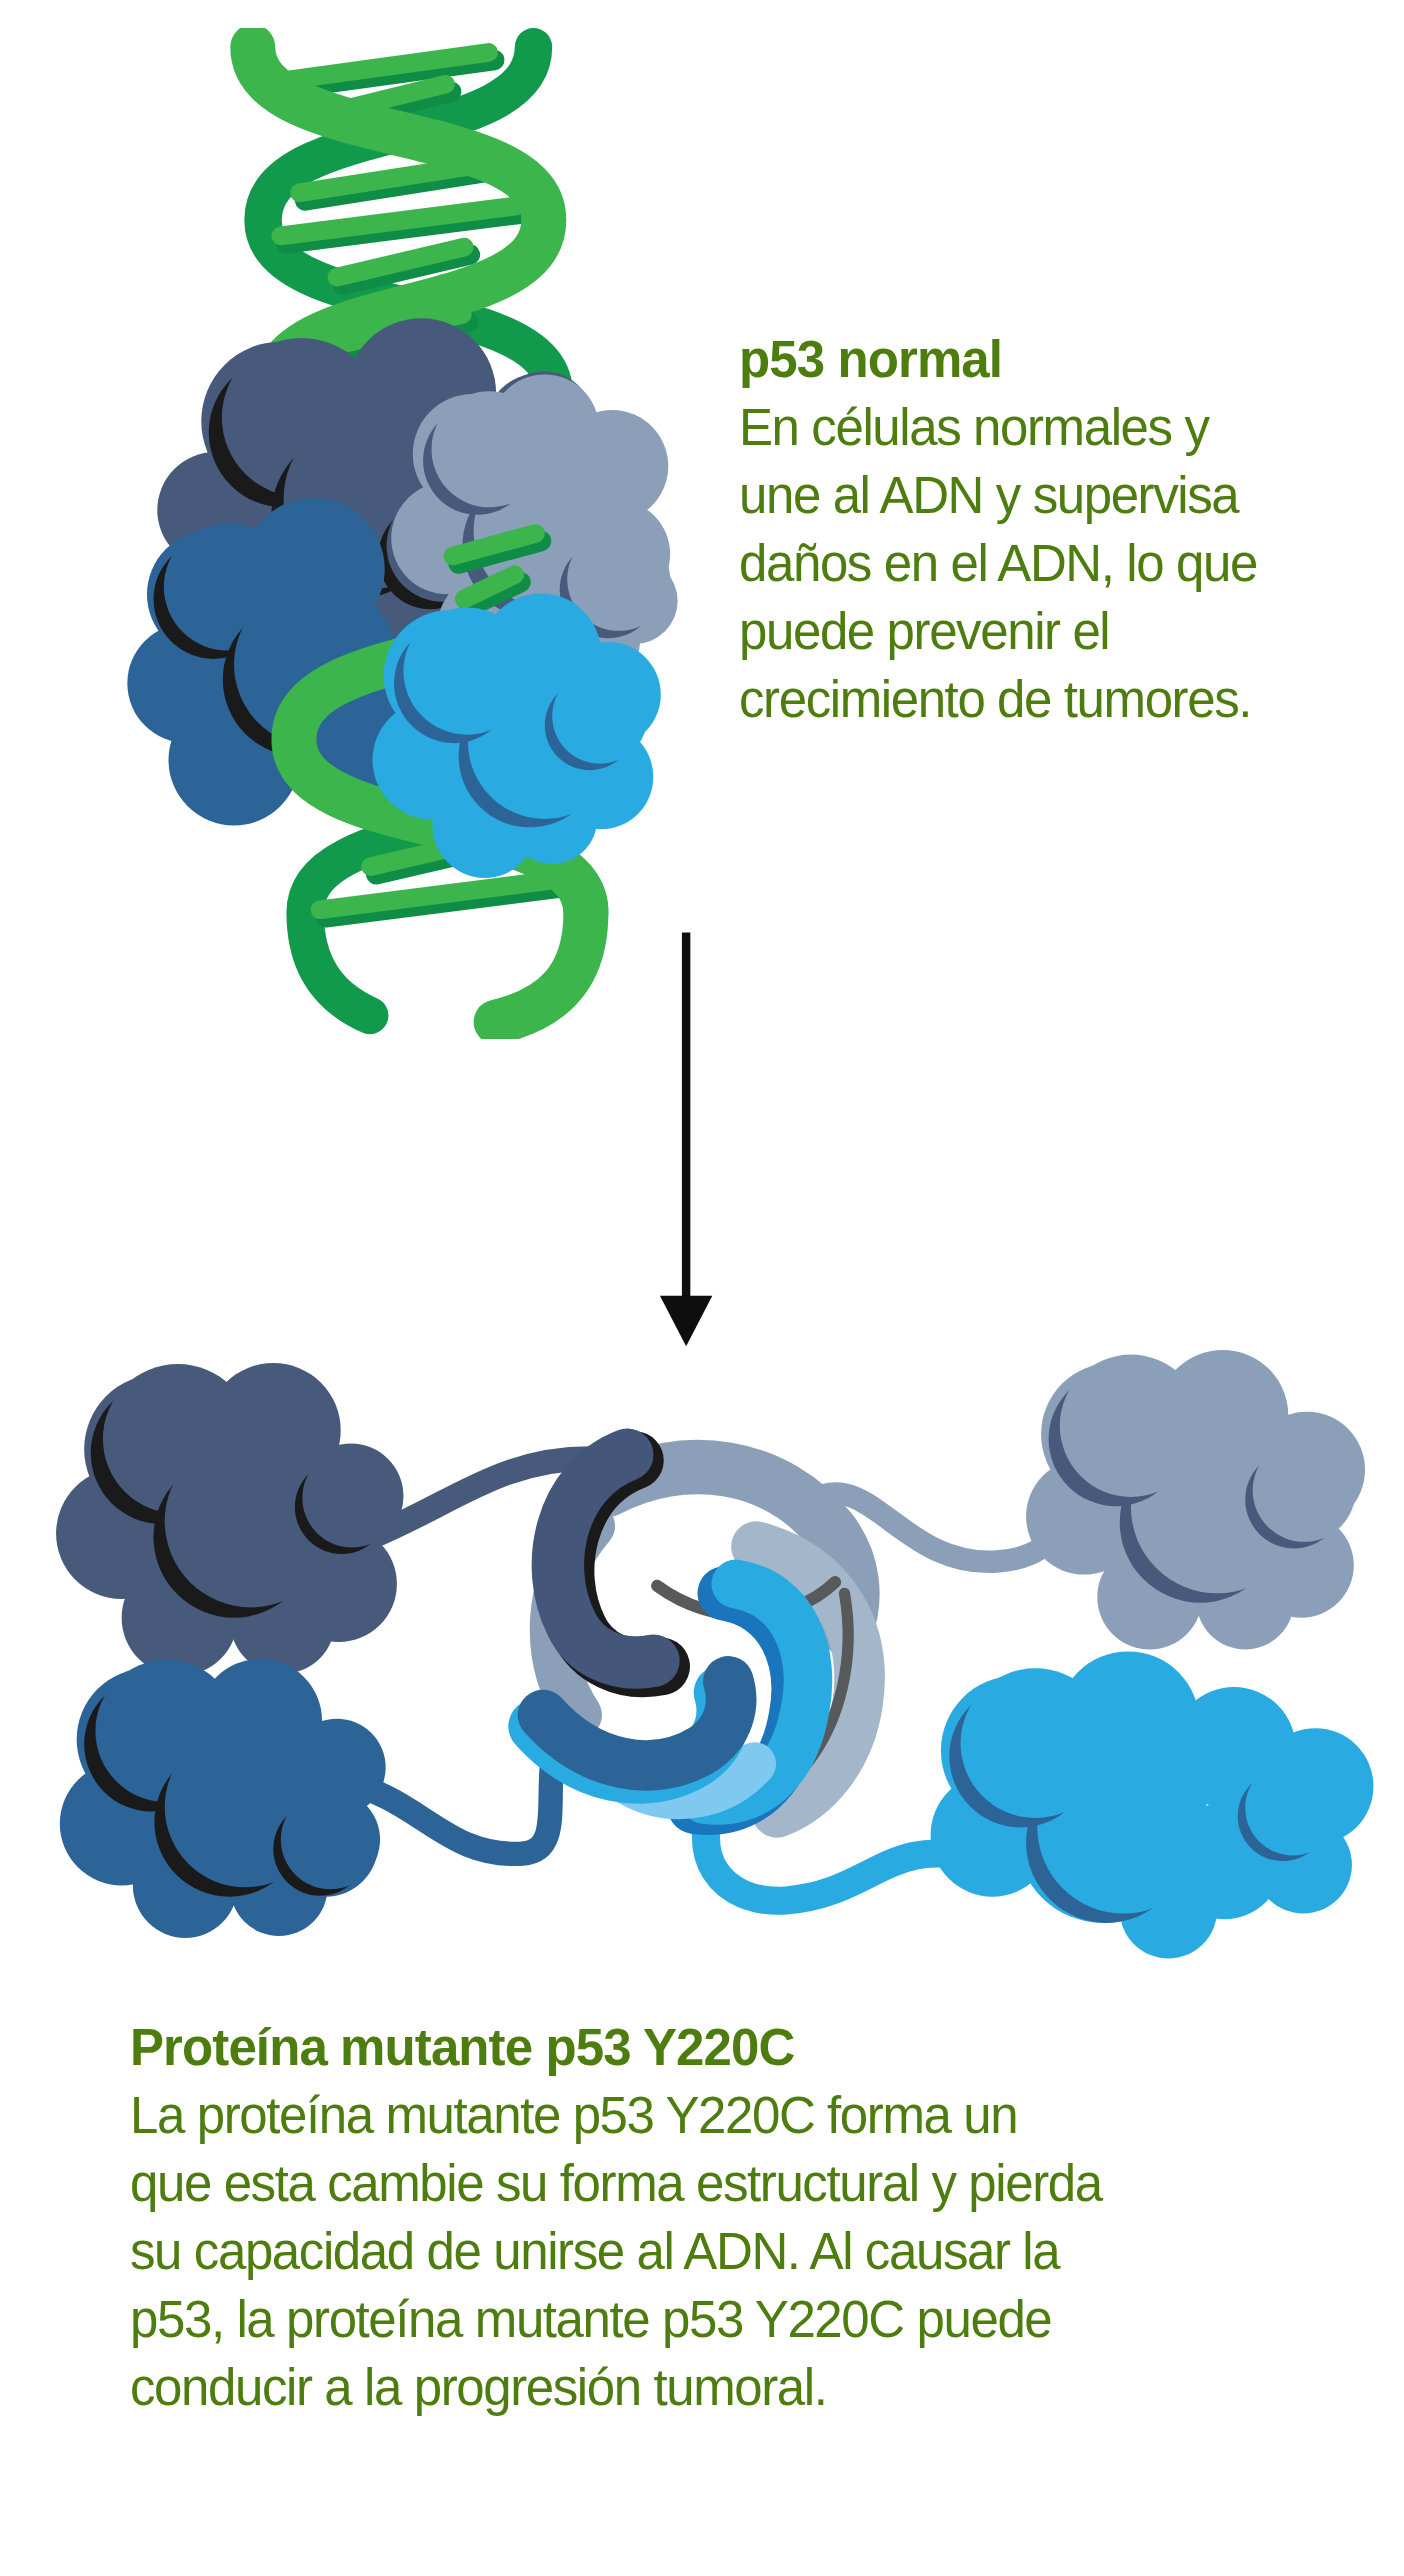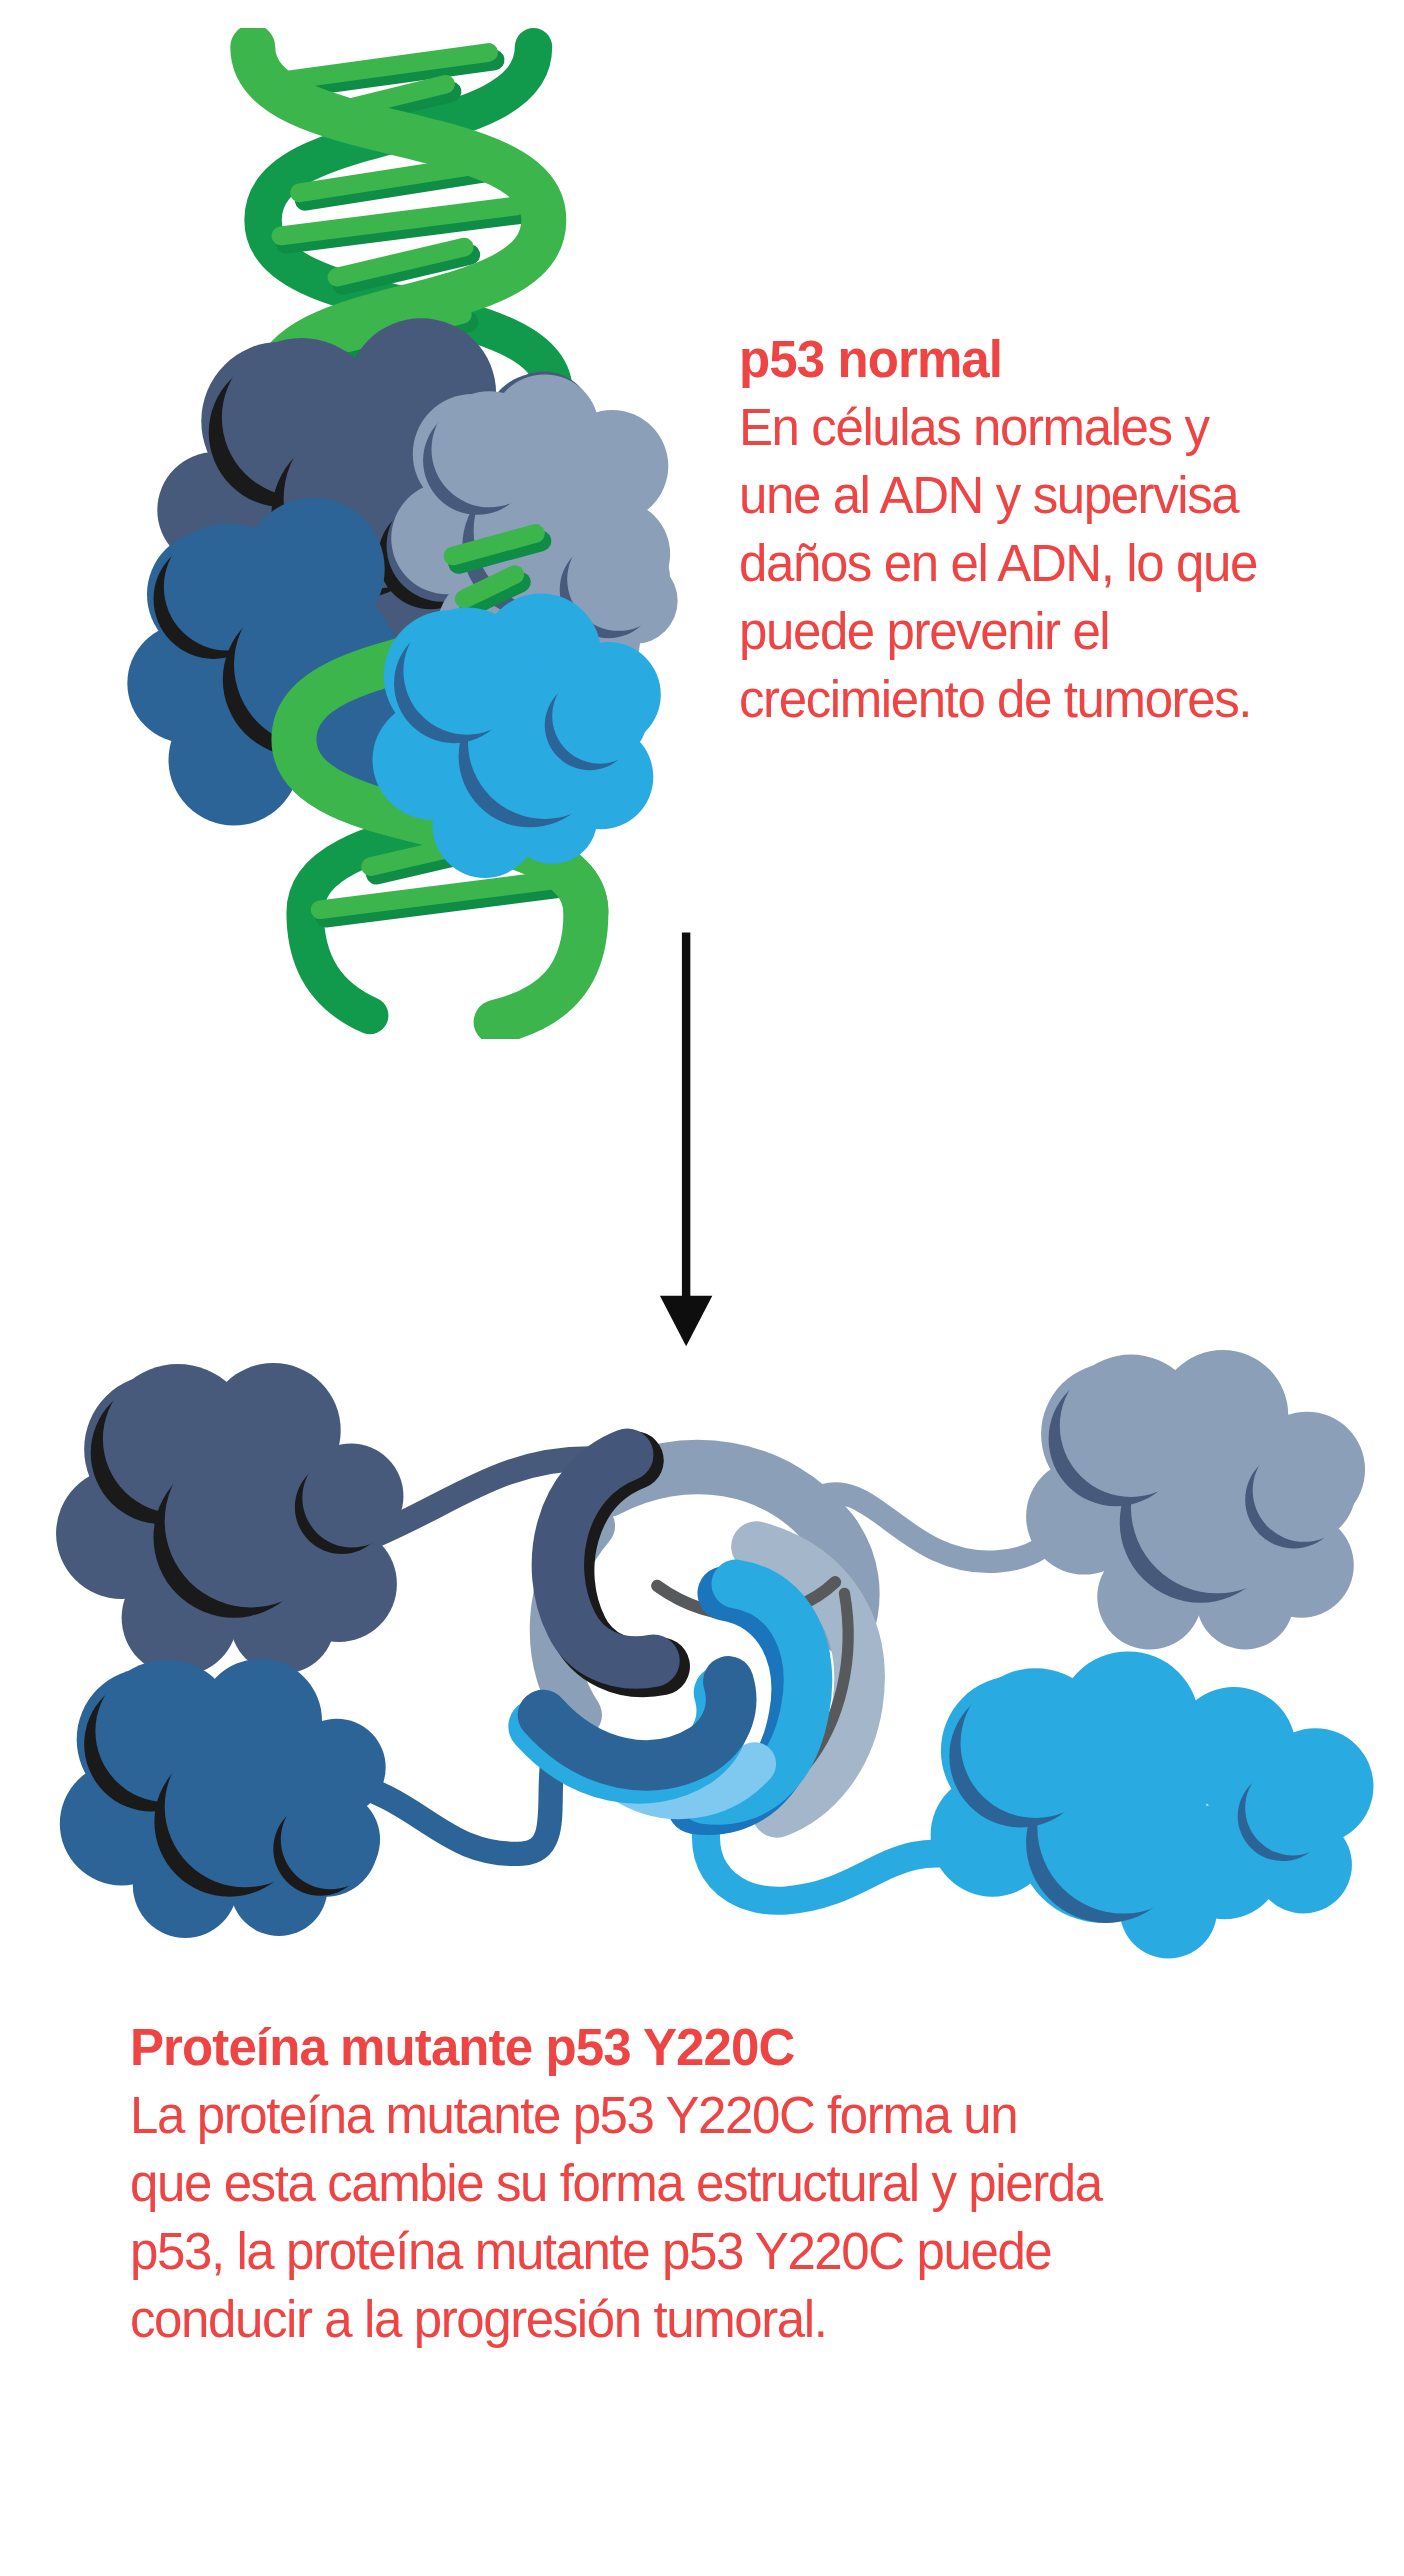--- a/index.html
+++ b/index.html
@@ -4,21 +4,21 @@
 <style>
   html,body{margin:0;padding:0;background:#ffffff;}
   .page{
     position:relative;
     width:1404px;height:2576px;
     background:#ffffff;
     overflow:hidden;
     font-family:"Liberation Sans", sans-serif;
   }
   .abs{position:absolute;}
-  .tb{position:absolute;color:#ef4444;}
+  .tb{position:absolute;color:#4d7c0f;}
   .tb .h{
     font-weight:700;
     font-size:51px;
     line-height:68px;
     letter-spacing:-0.9px;
     white-space:pre;
   }
   .tb .t{
     font-weight:400;
     font-size:51px;
@@ -278,18 +278,19 @@
         <circle fill="#29ABE2" cx="1076" cy="422" r="80"></circle>
       <circle fill="#2D6497" cx="1340" cy="500" r="48"></circle>
         <circle fill="#29ABE2" cx="1351" cy="491" r="51"></circle>
     </g>
   </svg>
 
   <div class="tb" style="left:130px;top:2014px;">
     <div class="h">Proteína mutante p53 Y220C</div>
     <div class="t">La proteína mutante p53 Y220C forma un</div>
     <div class="t">que esta cambie su forma estructural y pierda</div>
+    <div class="t">su capacidad de unirse al ADN. Al causar la</div>
     <div class="t">p53, la proteína mutante p53 Y220C puede</div>
     <div class="t">conducir a la progresión tumoral.</div>
   </div>
 
 </div>
 
 
 </body></html>

